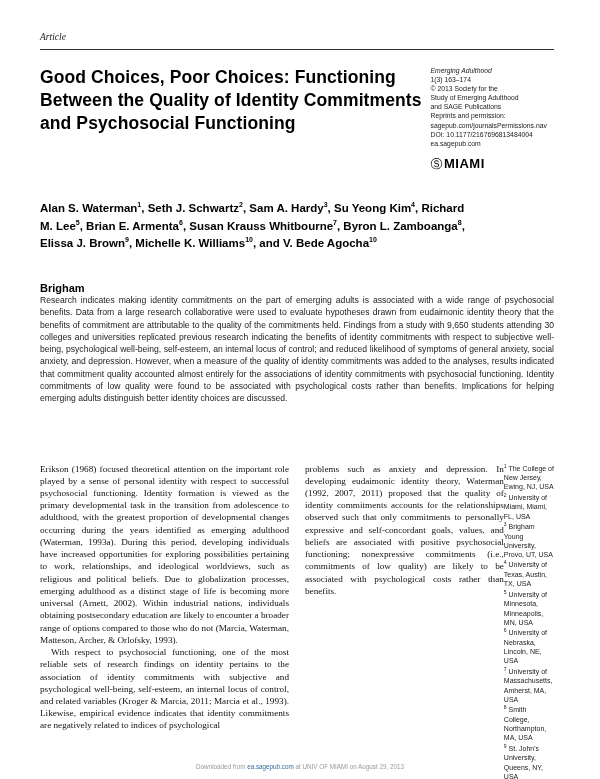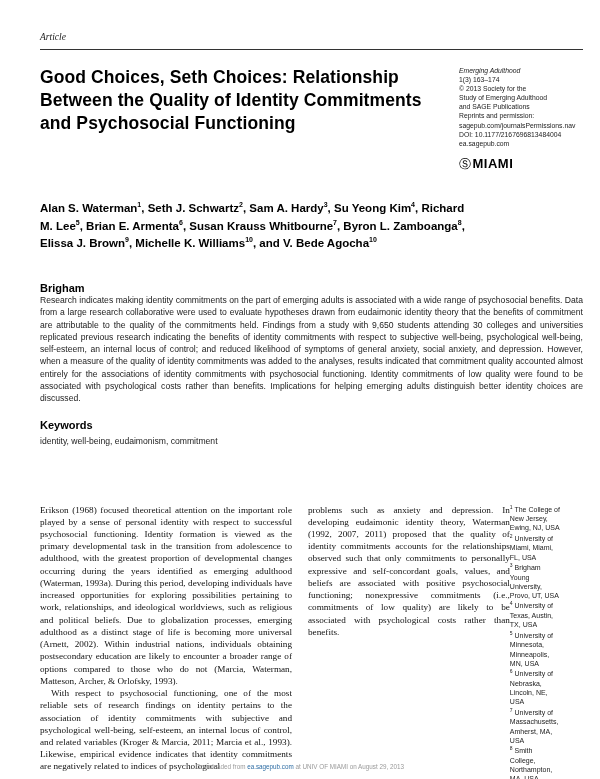--- a/index.html
+++ b/index.html
@@ -1,19 +1,19 @@
 <!DOCTYPE html>
 <html><head>
 <meta charset="utf-8">
 <style>
   * { margin:0; padding:0; box-sizing:border-box; }
   html,body { background:#ffffff; }
   .page {
     width:600px; height:779px; background:#ffffff; position:relative;
-    padding:26px 17px 0 40px; overflow:hidden;
+    padding:26px 46px 0 40px; overflow:hidden;
     font-family:"Liberation Sans", sans-serif; color:#111;
   }
   .article-label {
     font-family:"Liberation Serif", serif; font-style:italic;
     font-size:9.5px; color:#222; display:inline-block;
   }
   .header-rule { border-top:1px solid #333; margin-top:5px; }
   .title-row { display:flex; margin-top:16px; }
   .title {
     font-size:17.5px; font-weight:bold; line-height:1.32;
@@ -67,21 +67,21 @@
 <body>
 
 <div class="page">
 
   <div class="topbar">
     <span class="article-label">Article</span>
     <div class="header-rule"></div>
   </div>
 
   <div class="title-row">
-    <h1 class="title">Good Choices, Seth Choices: Relationship Between the Quality of Identity Commitments and Psychosocial Functioning</h1>
+    <h1 class="title">Good Choices, Poor Choices: Functioning Between the Quality of Identity Commitments and Psychosocial Functioning</h1>
     <div class="journal-info">
       <div class="ji-lines">
           <div>Emerging Adulthood</div>
           <div>1(3) 163–174</div>
           <div>© 2013 Society for the</div>
           <div>Study of Emerging Adulthood</div>
           <div>and SAGE Publications</div>
           <div>Reprints and permission:</div>
           <div>sagepub.com/journalsPermissions.nav</div>
           <div>DOI: 10.1177/2167696813484004</div>
@@ -94,24 +94,20 @@
     </div>
   </div>
 
   <div class="authors"><span>Alan S. Waterman<sup>1</sup></span>, <span>Seth J. Schwartz<sup>2</sup></span>, <span>Sam A. Hardy<sup>3</sup></span>, <span>Su Yeong Kim<sup>4</sup></span>, <span>Richard M. Lee<sup>5</sup></span>, <span>Brian E. Armenta<sup>6</sup></span>, <span>Susan Krauss Whitbourne<sup>7</sup></span>, <span>Byron L. Zamboanga<sup>8</sup></span>, <span>Elissa J. Brown<sup>9</sup></span>, <span>Michelle K. Williams<sup>10</sup></span>, <span>and V. Bede Agocha<sup>10</sup></span></div>
 
   <div class="abstract">
     <h2 class="section-head">Brigham</h2>
     <p>Research indicates making identity commitments on the part of emerging adults is associated with a wide range of psychosocial benefits. Data from a large research collaborative were used to evaluate hypotheses drawn from eudaimonic identity theory that the benefits of commitment are attributable to the quality of the commitments held. Findings from a study with 9,650 students attending 30 colleges and universities replicated previous research indicating the benefits of identity commitments with respect to subjective well-being, psychological well-being, self-esteem, an internal locus of control; and reduced likelihood of symptoms of general anxiety, social anxiety, and depression. However, when a measure of the quality of identity commitments was added to the analyses, results indicated that commitment quality accounted almost entirely for the associations of identity commitments with psychosocial functioning. Identity commitments of low quality were found to be associated with psychological costs rather than benefits. Implications for helping emerging adults distinguish better identity choices are discussed.</p>
   </div>
 
-  <div class="keywords">
-    <h2 class="section-head">Keywords</h2>
-    <p>identity, well-being, eudaimonism, commitment</p>
-  </div>
 
   <div class="body-cols">
     <div class="col left">
       <p class="noindent">Erikson (1968) focused theoretical attention on the important role played by a sense of personal identity with respect to successful psychosocial functioning. Identity formation is viewed as the primary developmental task in the transition from adolescence to adulthood, with the greatest proportion of developmental changes occurring during the years identified as emerging adulthood (Waterman, 1993a). During this period, developing individuals have increased opportunities for exploring possibilities pertaining to work, relationships, and ideological worldviews, such as religious and political beliefs. Due to globalization processes, emerging adulthood as a distinct stage of life is becoming more universal (Arnett, 2002). Within industrial nations, individuals obtaining postsecondary education are likely to encounter a broader range of options compared to those who do not (Marcia, Waterman, Matteson, Archer, &amp; Orlofsky, 1993).</p>
       <p class="indent">With respect to psychosocial functioning, one of the most reliable sets of research findings on identity pertains to the association of identity commitments with subjective and psychological well-being, self-esteem, an internal locus of control, and related variables (Kroger &amp; Marcia, 2011; Marcia et al., 1993). Likewise, empirical evidence indicates that identity commitments are negatively related to indices of psychological</p>
     </div>
     <div class="col right">
       <p class="noindent">problems such as anxiety and depression. In developing eudaimonic identity theory, Waterman (1992, 2007, 2011) proposed that the quality of identity commitments accounts for the relationships observed such that only commitments to personally expressive and self-concordant goals, values, and beliefs are associated with positive psychosocial functioning; nonexpressive commitments (i.e., commitments of low quality) are likely to be associated with psychological costs rather than benefits.</p>
       <div class="footnotes">
         <div class="affils">

